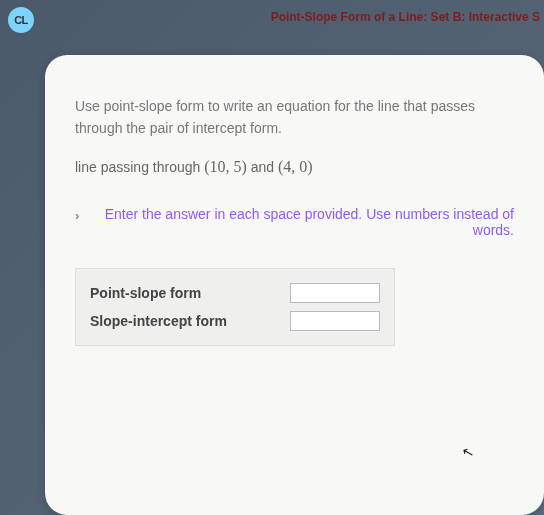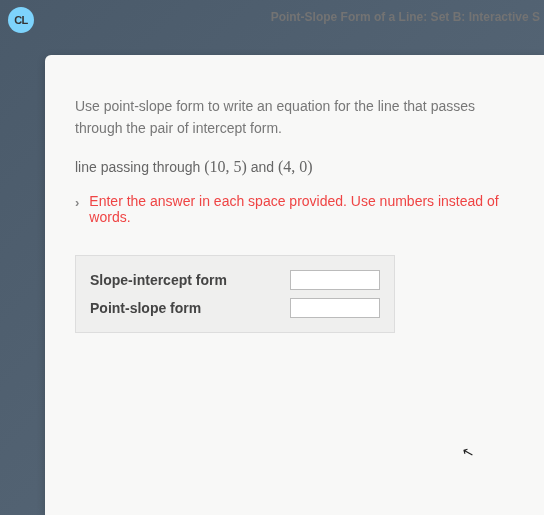--- a/index.html
+++ b/index.html
@@ -31,67 +31,69 @@
       justify-content: center;
       font-size: 11px;
       font-weight: bold;
       color: #333;
       letter-spacing: -0.5px;
     }
     .header-title {
       position: absolute;
       top: 10px;
       right: 0;
-      color: #737373;
+      color: #7f1d1d;
       font-size: 12px;
       font-weight: bold;
       padding-right: 4px;
       white-space: nowrap;
     }
     .content-panel {
       position: absolute;
       top: 55px;
       left: 45px;
       right: 0;
       bottom: 0;
       background: #f8f8f7;
       border-top-left-radius: 6px;
       padding: 40px 30px 20px 30px;
       box-shadow: 0 2px 8px rgba(0,0,0,0.2);
+      border-radius: 22px;
     }
     .problem-text {
       color: #777;
       font-size: 14px;
       line-height: 1.6;
       margin-bottom: 18px;
     }
     .problem-line {
       color: #666;
       font-size: 14px;
-      margin-bottom: 17px;
+      margin-bottom: 30px;
     }
     .math-coord {
       font-family: 'Times New Roman', serif;
       font-size: 16px;
     }
     .instruction-row {
       display: flex;
       align-items: flex-start;
       gap: 10px;
       margin-bottom: 30px;
     }
     .chevron {
       color: #888;
       font-size: 13px;
       font-weight: bold;
       margin-top: 2px;
     }
     .instruction-text {
-      color: #ef4444;
+      color: #8b5cf6;
       font-size: 14px;
+      text-align: right;
     }
     .answer-box {
       background: #efefee;
       border: 1px solid #ddd;
       padding: 10px 14px;
       margin-left: 0;
       width: 320px;
     }
     .answer-row {
       display: flex;
@@ -146,24 +148,24 @@
     <span>line passing through </span><span class="math-coord">(10, 5)</span><span> and </span><span class="math-coord">(4, 0)</span>
   </div>
 
   <div class="instruction-row">
     <span class="chevron">›</span>
     <span class="instruction-text">Enter the answer in each space provided. Use numbers instead of words.</span>
   </div>
 
   <div class="answer-box">
     <div class="answer-row">
-      <span class="answer-label">Slope-intercept form</span>
+      <span class="answer-label">Point-slope form</span>
       <input class="answer-input" type="text" value="" style="">
     </div>
     <div class="answer-row">
-      <span class="answer-label">Point-slope form</span>
+      <span class="answer-label">Slope-intercept form</span>
       <input class="answer-input" type="text" value="" style="">
     </div>
   </div>
 
 
   <div class="cursor">↖</div>
 </div>
 
 </body></html>

